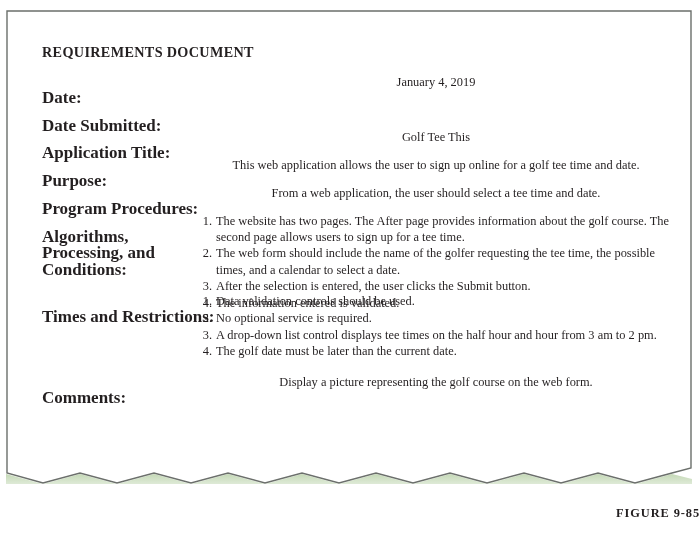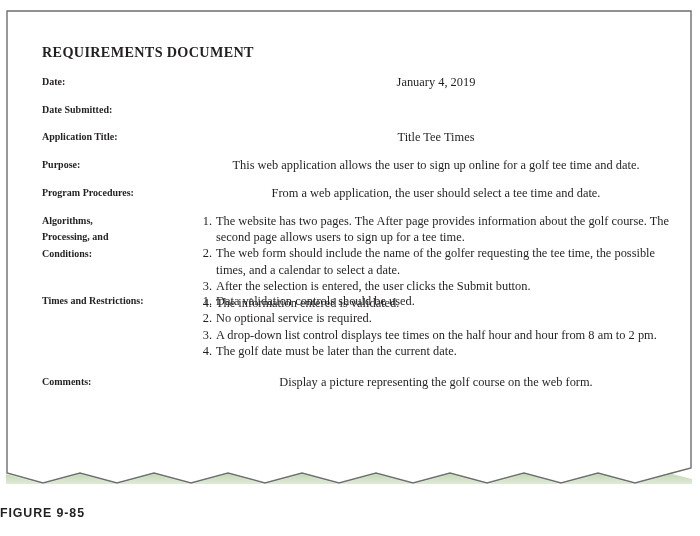--- a/index.html
+++ b/index.html
@@ -53,23 +53,23 @@
 
   
   .row {
     position: absolute;
     left: 36px;
     width: 632px;
   }
   .row-label {
     position: absolute;
     left: 0;
-    top: 0;
+    top: 16px;
     width: 158px;
-    font-size: 10px;
+    font-size: 17px;
     font-weight: bold;
     line-height: 16.5px;
   }
   .row-label .lab-line {
     display: block;
     white-space: nowrap;
   }
   .row-value {
     position: absolute;
     left: 157px;
@@ -103,22 +103,22 @@
     width: 13px;
     text-align: right;
   }
 
   
   #figure-caption {
     position: absolute;
     left: 0;
     top: 506px;
     width: 700px;
-    text-align: left;
-    font-family: Liberation Sans, sans-serif;
+    text-align: right;
+    font-family: Liberation Serif, serif;
     font-size: 12.4px;
     font-weight: bold;
     letter-spacing: 0.9px;
     color: #231f20;
   }
 </style>
 </head>
 <body>
 
 <div id="doc-card">
@@ -158,21 +158,21 @@
       <div class="row" style="top: 91.7px;">
         <div class="row-label">
           <span class="lab-line">Date Submitted:</span>
         </div>
         <div class="row-value plain"></div>
       </div>
       <div class="row" style="top: 119.4px;">
         <div class="row-label">
           <span class="lab-line">Application Title:</span>
         </div>
-        <div class="row-value plain">Title Tee Times</div>
+        <div class="row-value plain">Golf Tee This</div>
       </div>
       <div class="row" style="top: 147.1px;">
         <div class="row-label">
           <span class="lab-line">Purpose:</span>
         </div>
         <div class="row-value plain">This web application allows the user to sign up online for a golf tee time and date.</div>
       </div>
       <div class="row" style="top: 174.8px;">
         <div class="row-label">
           <span class="lab-line">Program Procedures:</span>
@@ -195,21 +195,21 @@
         </div>
       </div>
       <div class="row" style="top: 283.3px;">
         <div class="row-label">
           <span class="lab-line">Times and Restrictions:</span>
         </div>
         <div class="row-value">
           <ol class="num-list">
             <li><span class="num">1.</span><span>Data validation controls should be used.</span></li>
             <li><span class="num">2.</span><span>No optional service is required.</span></li>
-            <li><span class="num">3.</span><span>A drop-down list control displays tee times on the half hour and hour from 8 am to 2 pm.</span></li>
+            <li><span class="num">3.</span><span>A drop-down list control displays tee times on the half hour and hour from 3 am to 2 pm.</span></li>
             <li><span class="num">4.</span><span>The golf date must be later than the current date.</span></li>
           </ol>
         </div>
       </div>
       <div class="row" style="top: 364.1px;">
         <div class="row-label">
           <span class="lab-line">Comments:</span>
         </div>
         <div class="row-value plain">Display a picture representing the golf course on the web form.</div>
       </div>

